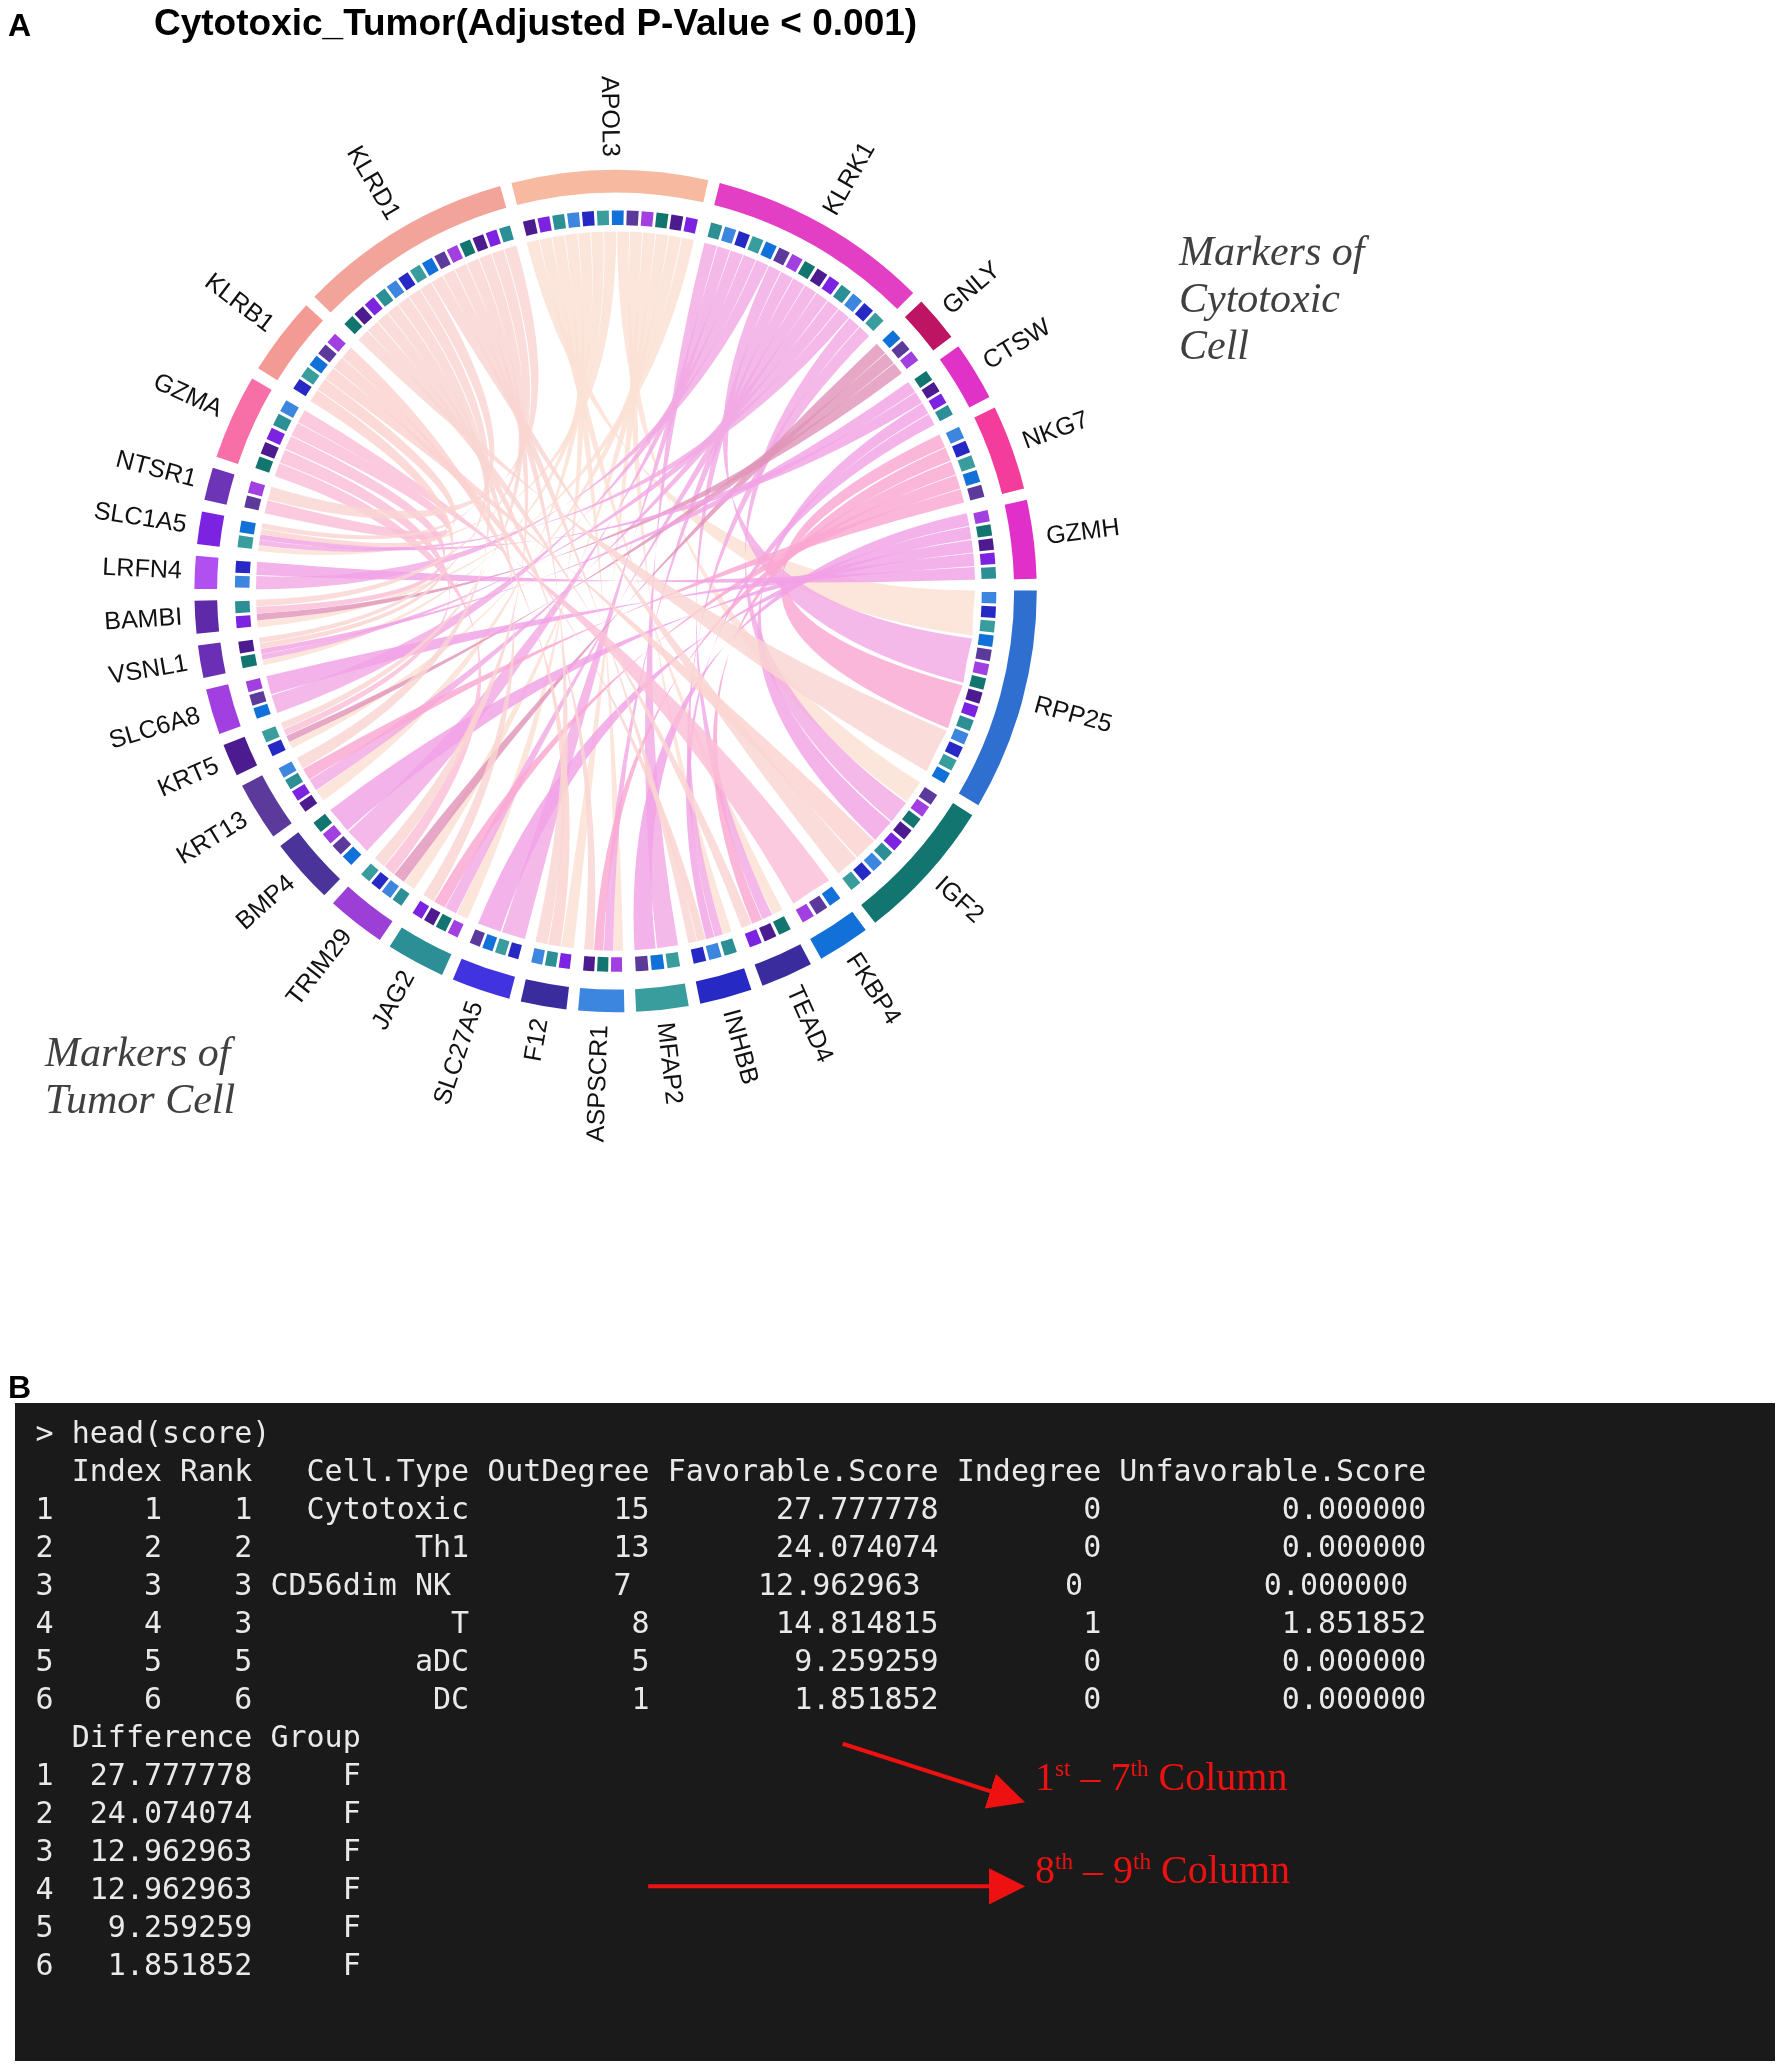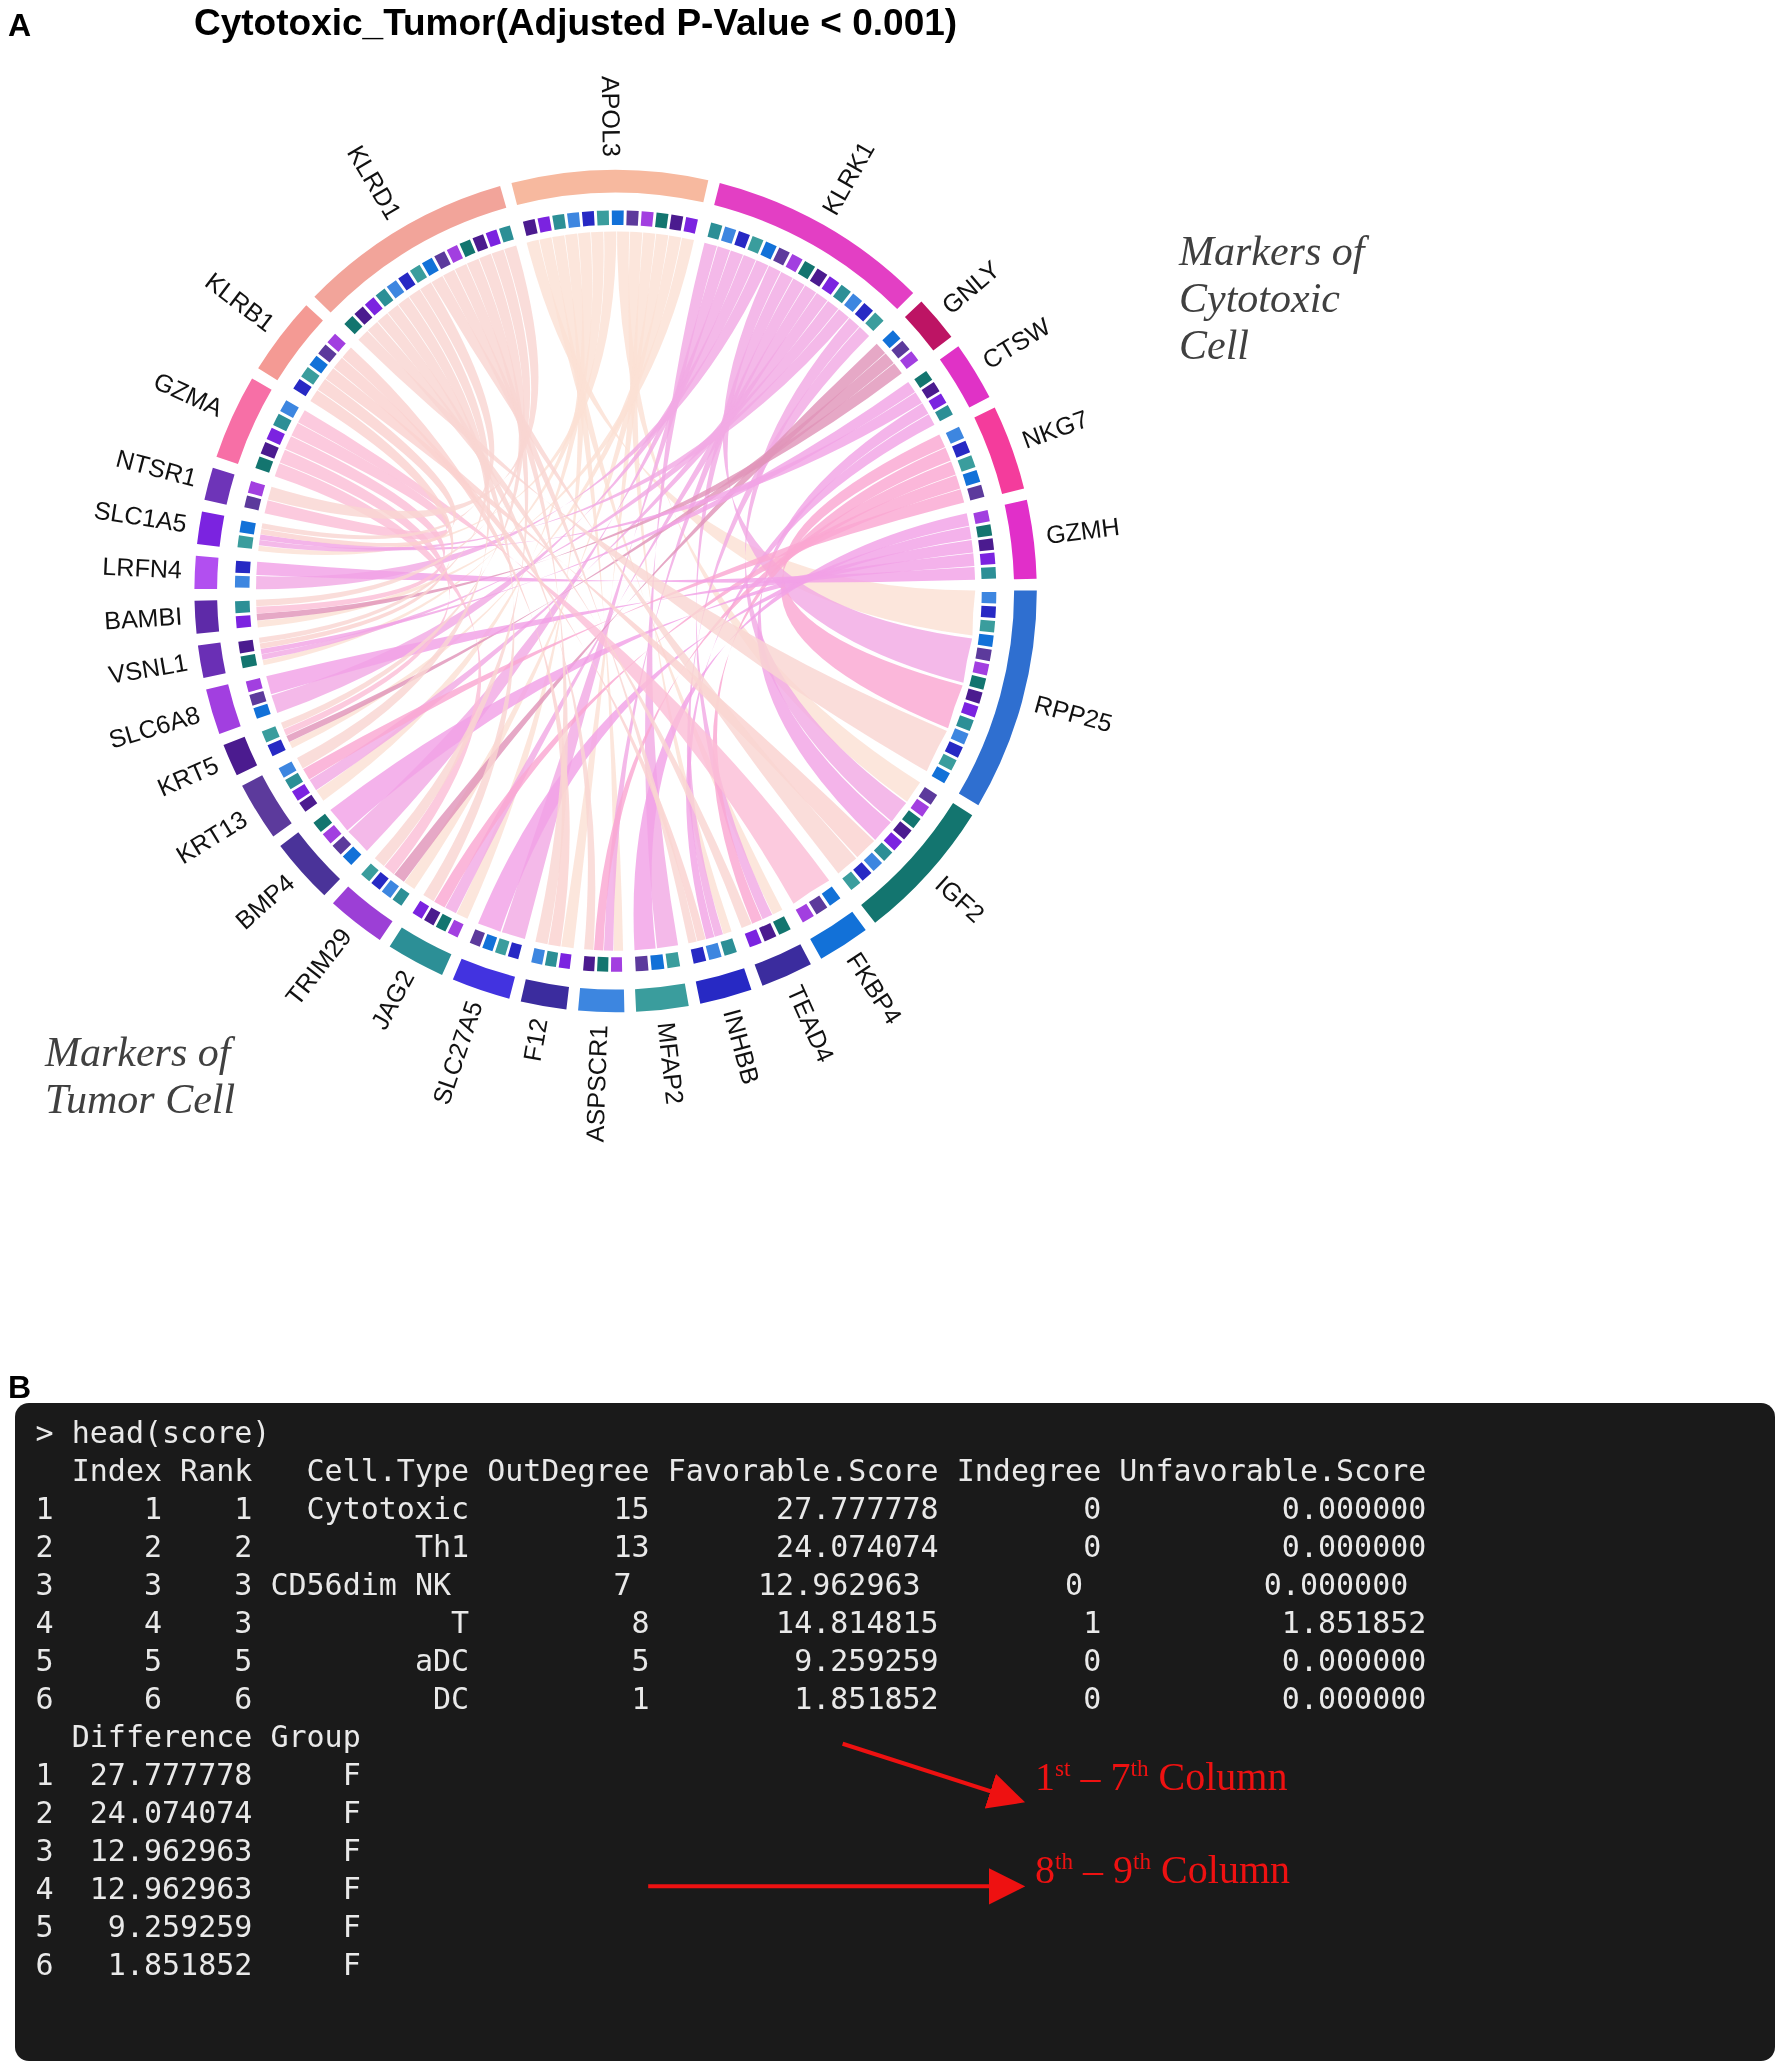--- a/index.html
+++ b/index.html
@@ -35,21 +35,20 @@
   #panel-b-letter { left: 8px; top: 1369px; }
 
   #chart-title {
     position: absolute;
     left: 154px; top: 1.6px;
     font-family: "Liberation Sans", sans-serif;
     font-weight: bold;
     font-size: 37px;
     color: #000;
     white-space: nowrap;
-    margin-left: 40px;
   }
 
   #chord-wrap {
     position: absolute;
     left: 0px; top: 32px;
     width: 1377px; height: 1264px;
   }
   svg.chord { display: block; }
 
   .ann {
@@ -64,21 +63,20 @@
   #ann-cytotoxic { left: 1179px; top: 228px; }
   #ann-tumor     { left: 45px;  top: 1029px; }
 
   
   #panel-b {
     position: absolute;
     left: 14.6px; top: 1403px;
     width: 1760px; height: 658px;
     background: #1a1a1a;
     overflow: hidden;
-    border-radius: 14px;
   }
   #term-text {
     position: absolute;
     left: 21px; top: 11.3px;
     font-family: "DejaVu Sans Mono", monospace;
     font-size: 30px;
     line-height: 38px;
     color: #e9e9e9;
     white-space: pre;
     letter-spacing: 0px;

